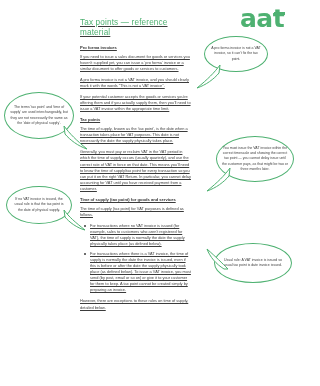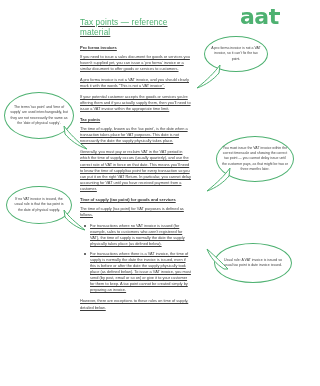--- a/index.html
+++ b/index.html
@@ -20,21 +20,21 @@
     inset: 0;
     background: #ffffff;
   }
 
   
   .logo {
     position: absolute;
     left: 240px;
     top: 6px;
     font-family: "DejaVu Sans", sans-serif;
-    font-size: 22px;
+    font-size: 25px;
     font-weight: 700;
     letter-spacing: -0.5px;
     color: #4eb171;
     line-height: 1;
   }
   .logo .tbar {
     position: absolute;
     right: -1px;
     top: 6px;
     width: 11px;

